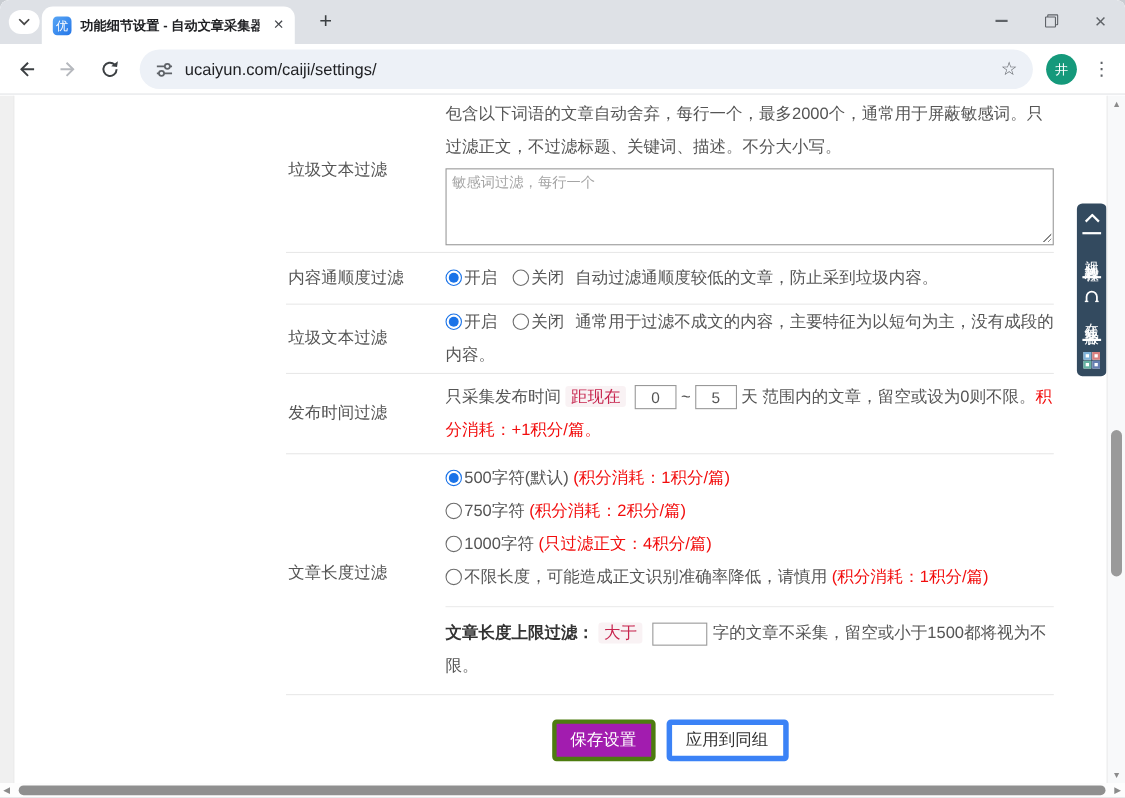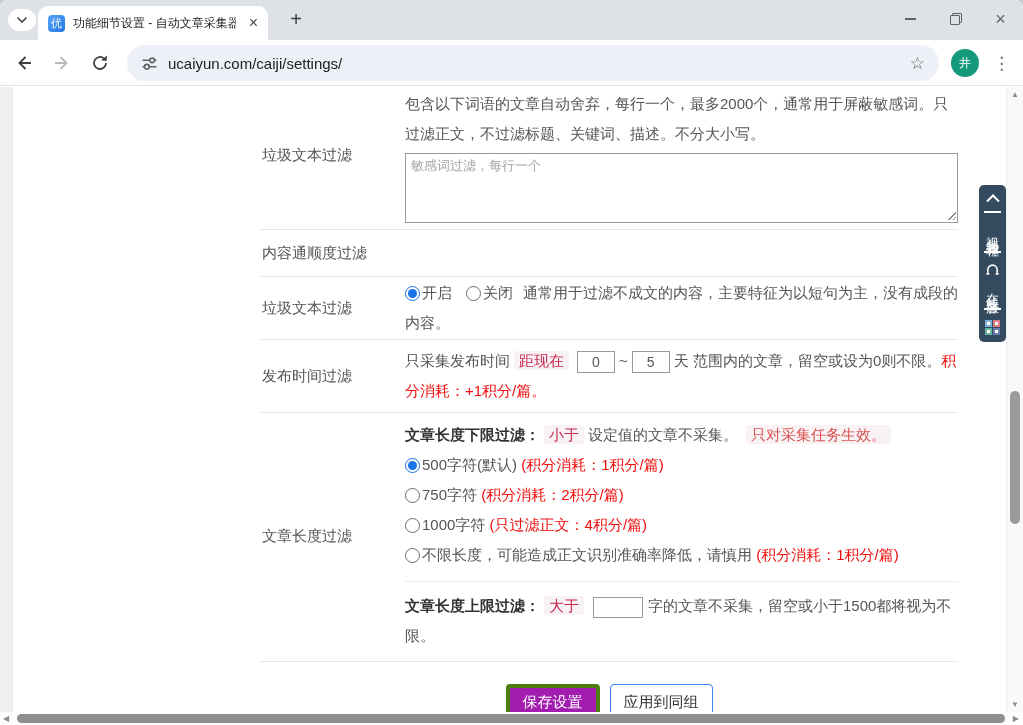--- a/index.html
+++ b/index.html
@@ -5,21 +5,21 @@
   * { margin:0; padding:0; box-sizing:border-box; }
   html,body { background:#c9cdd2; }
   body { font-family:"Liberation Sans","DejaVu Sans",sans-serif; }
   .window { position:relative; width:1023px; height:725px; background:#fff; overflow:hidden; border-radius:8px 8px 0 0; }
 
   
   .tabstrip { position:relative; height:40px; background:#dee1e6; border-radius:8px 8px 0 0; }
   .tab-search { position:absolute; left:8px; top:9px; width:28px; height:22px; background:#fff; border-radius:12px; display:flex; align-items:center; justify-content:center; }
   .tab { position:absolute; left:38px; top:6px; width:230px; height:34px; background:#fff; border-radius:10px 10px 0 0; display:flex; align-items:center; padding:0 10px; }
   .favicon { width:17px; height:17px; border-radius:4px; background:linear-gradient(135deg,#58a6f5,#2476e8); color:#fff; font-size:11px; display:flex; align-items:center; justify-content:center; flex-shrink:0; }
-  .tab-title { font-size:12px; color:#202124; margin-left:8px; white-space:nowrap; overflow:hidden; width:163px; }
+  .tab-title { font-size:12px; color:#202124; margin-left:8px; white-space:nowrap; overflow:hidden; width:163px;font-weight:bold; }
   .tab-close { margin-left:auto; font-size:16px; color:#45484d; line-height:1; cursor:pointer; }
   .new-tab { position:absolute; left:283px; top:7px; font-size:20px; color:#3c4043; width:26px; height:26px; text-align:center; line-height:25px; }
   .win-controls { position:absolute; right:0; top:0; height:38px; display:flex; }
   .win-btn { width:45px; height:38px; display:flex; align-items:center; justify-content:center; color:#5f6368; }
   .minline { width:11px; height:2px; background:#5f6368; display:block; }
   .restore { position:relative; width:10px; height:10px; display:block; }
   .restore::before { content:""; position:absolute; right:-1px; top:-1px; width:8px; height:8px; border:1px solid #5f6368; border-radius:1px; }
   .restore::after { content:""; position:absolute; left:-1px; bottom:-1px; width:8px; height:8px; border:1px solid #5f6368; border-radius:1px; background:#dee1e6; }
   .win-x { font-size:18px; }
 
@@ -64,21 +64,21 @@
   .red { color:#f20d0d; }
   .bold { font-weight:bold; color:#333; }
   .num-input { width:38px; height:22px; border:1px solid #999; text-align:center; font-size:14px; color:#555; margin:0 4px; vertical-align:middle; font-family:inherit; }
   .max-input { width:50px; height:21px; border:1px solid #999; margin:0 5px; vertical-align:middle; font-family:inherit; font-size:14px; color:#555; }
   .opt { display:block; }
   .subdivider { border:none; border-top:1px solid #ececec; margin:11px 0 9px; }
 
   .actions { display:flex; justify-content:center; gap:10px; margin-top:22px; }
   .btn { font-size:15px; font-family:inherit; padding:5px 13px; border-radius:4px; cursor:pointer; line-height:18px; }
   .btn-save { background:#a21caf; color:#fff; border:4px solid #4d7c0f; }
-  .btn-apply { background:#fff; color:#333; border:1px solid #3b82f6; }
+  .btn-apply { background:#fff; color:#333; border:5px solid #3b82f6; }
 
   
   .side-panel { position:absolute; left:979px; top:98px; width:27px; background:#334a5f; border-radius:5px; padding:9px 0 7px; display:flex; flex-direction:column; align-items:center; color:#fff; }
   .vtext { writing-mode:vertical-rl; letter-spacing:3px; font-size:13px; margin:5px 0; line-height:1; }
   .pdiv { width:17px; height:2px; background:#fff; margin:8px 0; }
   .svc-ico { margin-bottom:3px; }
   .qr { width:15px; height:15px; display:grid; grid-template-columns:1fr 1fr; gap:1px; margin-top:2px; }
   .qr i { display:block; background:#fff; }
   .qr .c1 { border:2px solid #7fb2d9; } .qr .c2 { border:2px solid #d97f7f; }
   .qr .c3 { border:2px solid #66b2a3; } .qr .c4 { border:2px solid #667fb2; }
@@ -159,42 +159,42 @@
           <div class="vocab-desc">包含以下词语的文章自动舍弃，每行一个，最多2000个，通常用于屏蔽敏感词。只过滤正文，不过滤标题、关键词、描述。不分大小写。</div>
           <div class="ta-wrap">
             <textarea placeholder="敏感词过滤，每行一个" style=""></textarea>
             <span class="grip"></span>
           </div>
         </div>
       </div>
 
       <div class="row row-fluency">
         <div class="row-label">内容通顺度过滤</div>
+        <div class="row-content">
+          <span class="radio checked"></span><span>开启</span><span class="radio rgap"></span><span>关闭</span><span class="dgap">自动过滤通顺度较低的文章，防止采到垃圾内容。</span>
+        </div>
       </div>
 
       <div class="row row-spam">
         <div class="row-label">垃圾文本过滤</div>
         <div class="row-content">
           <span class="radio checked"></span><span>开启</span><span class="radio rgap"></span><span>关闭</span><span class="dgap">通常用于过滤不成文的内容，主要特征为以短句为主，没有成段的内容。</span>
         </div>
       </div>
 
       <div class="row row-pubtime">
         <div class="row-label">发布时间过滤</div>
         <div class="row-content">
           <span>只采集发布时间</span><span class="chip">距现在</span><input class="num-input" value="0" style=""><span>~</span><input class="num-input" value="5" style=""><span>天 范围内的文章，留空或设为0则不限。</span><span class="red">积分消耗：+1积分/篇。</span>
         </div>
       </div>
 
       <div class="row row-length">
         <div class="row-label">文章长度过滤</div>
         <div class="row-content">
-          <div>
-            <span class="bold">文章长度下限过滤：</span><span class="chip">小于</span><span>设定值的文章不采集。</span><span class="chip note">只对采集任务生效。</span>
-          </div>
           <div class="opt">
             <span class="radio checked"></span><span>500字符(默认)</span> <span class="red">(积分消耗：1积分/篇)</span>
           </div>
           <div class="opt">
             <span class="radio"></span><span>750字符</span> <span class="red">(积分消耗：2积分/篇)</span>
           </div>
           <div class="opt">
             <span class="radio"></span><span>1000字符</span> <span class="red">(只过滤正文：4积分/篇)</span>
           </div>
           <div class="opt">

